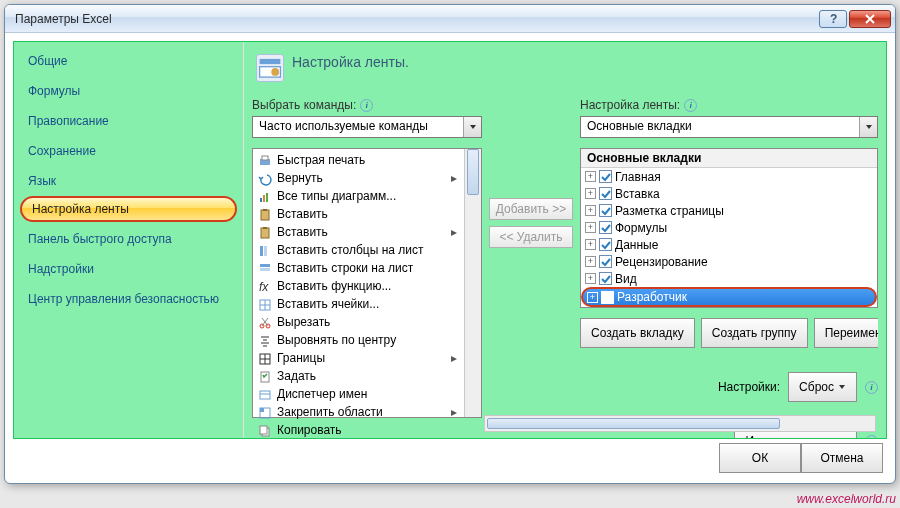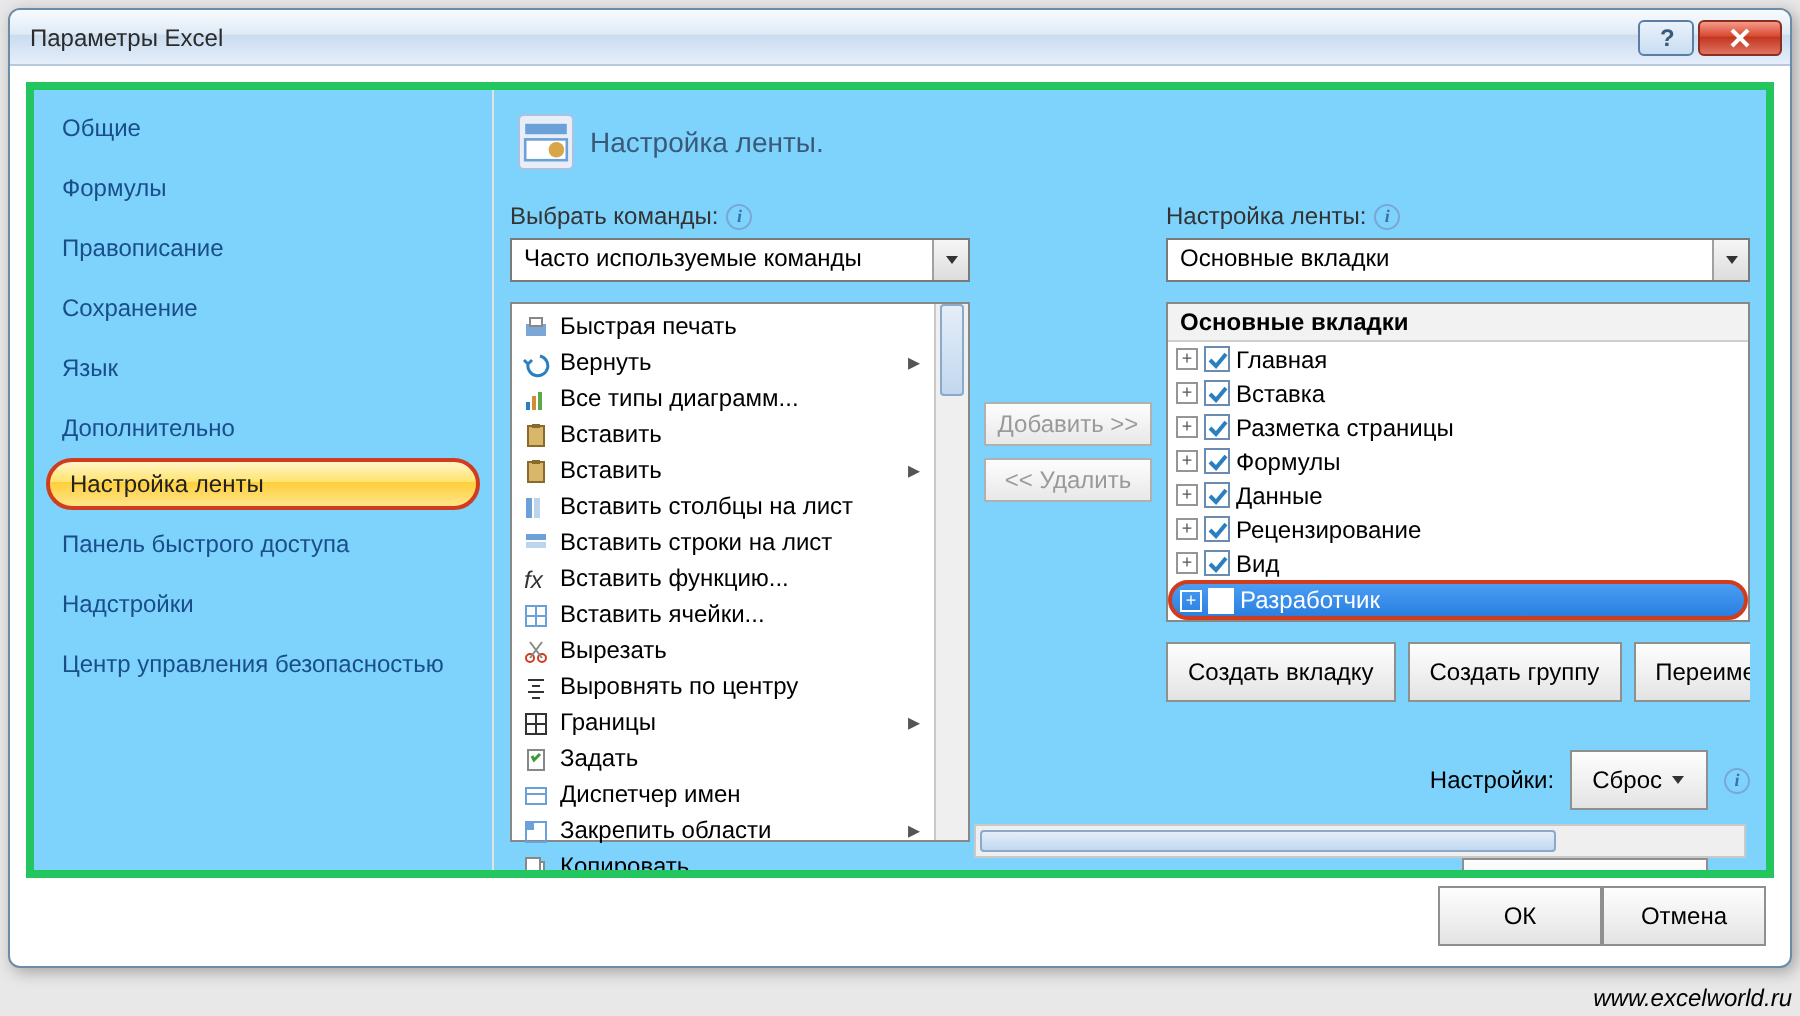--- a/index.html
+++ b/index.html
@@ -7,28 +7,28 @@
 
 .window { position: absolute; left: 4px; top: 4px; width: 892px; height: 480px; background: #fff; border: 1px solid #6b8ba7; border-radius: 6px; box-shadow: 2px 2px 8px rgba(0,0,0,.3); overflow: hidden; }
 
 .titlebar { height: 28px; background: linear-gradient(#f7fbff,#dfeaf6 45%,#cadcef 46%,#e5eefb); display: flex; align-items: center; padding: 0 4px 0 10px; border-bottom: 1px solid #b7c8da; color:#2b2b2b;}
 .titlebar .title { flex:1; font-size:12px; }
 .titlebar .winbtns { display:flex; gap:2px;}
 .wbtn { width:28px; height:18px; border:1px solid #5a7fa5; border-radius:3px; background:linear-gradient(#eaf2fb,#c9ddf2); display:flex;align-items:center;justify-content:center;}
 .wbtn.close{ width:42px; background:linear-gradient(#f39a8b,#d94830 45%,#c0351e 46%,#e07261); border-color:#8b2e1e;}
 .wbtn svg{width:12px;height:12px;}
 
-.body { position:absolute; left:8px; top:36px; right:8px; bottom:44px; border:4px solid #22c55e; background:#7dd3fc; display:flex;}
+.body { position:absolute; left:8px; top:36px; right:8px; bottom:44px; border:1px solid #22c55e; background:#86efac; display:flex;}
 .sidebar { width:230px; border-right:1px solid #e2e2e2; padding:6px 0; }
 .navitem { padding:6px 14px; color:#1a4e8a; cursor:pointer; }
 .navitem + .navitem { margin-top:4px; }
 .navitem.selected { background:linear-gradient(#fff6c8,#ffe36e 45%,#ffce3a 46%,#ffe58a); border:2px solid #d23c1e; border-radius:14px; margin:2px 6px; padding:4px 10px; color:#222;}
 
 .main { flex:1; padding:6px 8px; position:relative; overflow:hidden;}
-.main-head { display:flex; gap:8px; align-items:center; margin:6px 0 16px 4px;}
+.main-head { display:flex; gap:8px; align-items:flex-start; margin:6px 0 16px 4px;}
 .main-head .bigicon { width:28px;height:28px;background:#e8eef7;border:1px solid #a9c2df;border-radius:3px;display:flex;align-items:center;justify-content:center;}
 .main-head h2 { font-size:14px; font-weight:normal; color:#3a5a7a; margin:0;}
 
 .cols { display:flex; gap:6px; align-items:flex-start;}
 .colL { width:230px;}
 .colM { width:86px; display:flex; flex-direction:column; gap:6px; align-items:center; padding-top:100px;}
 .colR { flex:1; min-width:0;}
 
 .lbl { color:#333; margin-bottom:4px; display:flex; align-items:center; gap:4px;}
 .info-i { display:inline-flex; width:13px;height:13px;border:1px solid #7aa7d6;border-radius:50%;align-items:center;justify-content:center;font-size:9px;color:#3a6fa8;font-style:italic;font-family:serif;font-weight:bold;}
@@ -64,21 +64,21 @@
 .btn { height:23px; border:1px solid #8f8f8f; background:linear-gradient(#fefefe,#e3e3e3); padding:14px 10px; white-space:nowrap; display:inline-flex;align-items:center;gap:4px;}
 .btn .dd svg{width:8px;height:8px;}
 .row2 { display:flex; align-items:center; gap:8px; margin-top:24px; justify-content:flex-end;}
 
 .footer { position:absolute; right:12px; bottom:10px; display:flex; }
 .footer .btn{ width:82px; justify-content:center;}
 
 .hscroll { position:absolute; left:240px; right:10px; bottom:6px; height:17px; background:#efefef; border:1px solid #c9c9c9;}
 .hscroll .thumb{ position:absolute; left:2px; top:2px; bottom:2px; width:75%; background:linear-gradient(#e5eef9,#c2d7ee); border:1px solid #8aa9cb; border-radius:2px;}
 
-.watermark { position:absolute; right:4px; bottom:2px; color:#000000; font-style:italic; font-size:12px;}
+.watermark { position:absolute; right:4px; bottom:2px; color:#be185d; font-style:italic; font-size:12px;}
 </style>
 </head>
 <body>
 
 <div class="window">
   <div class="titlebar">
     <span class="title">Параметры Excel</span>
     <div class="winbtns">
       <div class="wbtn">
           <svg viewBox="0 0 12 12">
@@ -93,21 +93,20 @@
     </div>
   </div>
 
   <div class="body">
     <div class="sidebar" id="sidebar">
         <div class="navitem">Общие</div>
         <div class="navitem">Формулы</div>
         <div class="navitem">Правописание</div>
         <div class="navitem">Сохранение</div>
         <div class="navitem">Язык</div>
-        <div class="navitem">Дополнительно</div>
         <div class="navitem selected">Настройка ленты</div>
         <div class="navitem">Панель быстрого доступа</div>
         <div class="navitem">Надстройки</div>
         <div class="navitem">Центр управления безопасностью</div>
       </div>
 
     <div class="main">
       <div class="main-head">
         <span class="bigicon">
             <svg viewBox="0 0 20 20">

